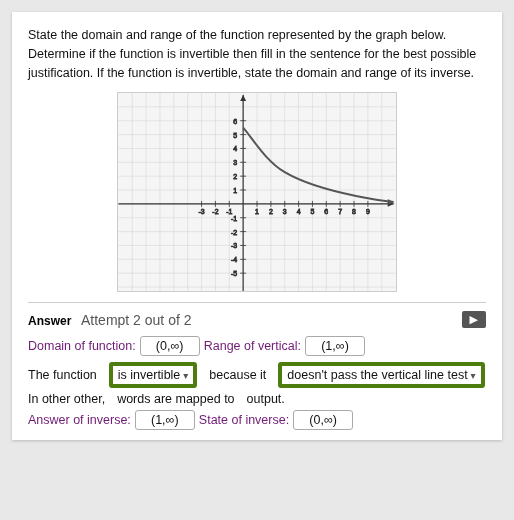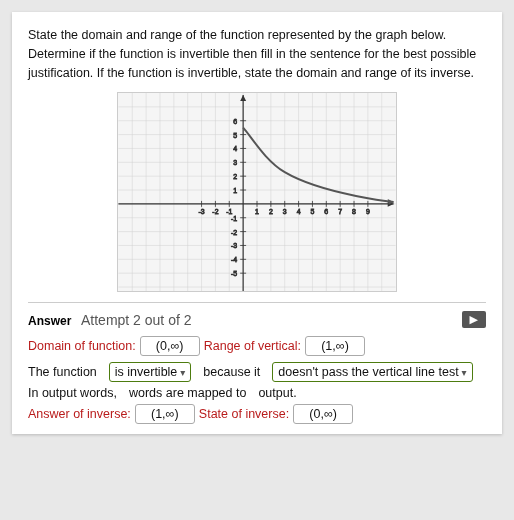--- a/index.html
+++ b/index.html
@@ -72,37 +72,37 @@
     }
     .answer-row {
       display: flex;
       align-items: center;
       margin-bottom: 6px;
       flex-wrap: wrap;
       gap: 4px;
     }
     .answer-row-text {
       font-size: 12.5px;
-      color: #b91c1c;
+      color: #701a75;
     }
     .input-box {
       display: inline-block;
       border: 1px solid #aaa;
       border-radius: 3px;
       padding: 2px 8px;
       font-size: 12.5px;
       min-width: 60px;
       text-align: center;
       background: #fff;
       color: #111;
     }
     .dropdown-inline {
       display: inline-flex;
       align-items: center;
-      border: 1px solid #4d7c0f;
+      border: 4px solid #4d7c0f;
       border-radius: 3px;
       padding: 2px 5px;
       font-size: 12.5px;
       background: #fff;
       color: #111;
       cursor: pointer;
       gap: 3px;
     }
     .dropdown-inline::after {
       content: '▾';
@@ -255,21 +255,21 @@
     </div>
 
     <div class="answer-row-block">
       <span>The function</span>
       <span class="dropdown-inline">is invertible</span>
       <span>because it</span>
       <span class="dropdown-inline">doesn't pass the vertical line test</span>
     </div>
 
     <div class="answer-row-block">
-      <span>In output words,</span>
+      <span>In other other,</span>
       <span>words are mapped to</span>
       <span>output.</span>
     </div>
 
     <div class="answer-row">
       <span class="answer-row-text">Answer of inverse:</span>
       <span class="input-box">(1,∞)</span>
       <span class="answer-row-text">State of inverse:</span>
       <span class="input-box">(0,∞)</span>
     </div>

